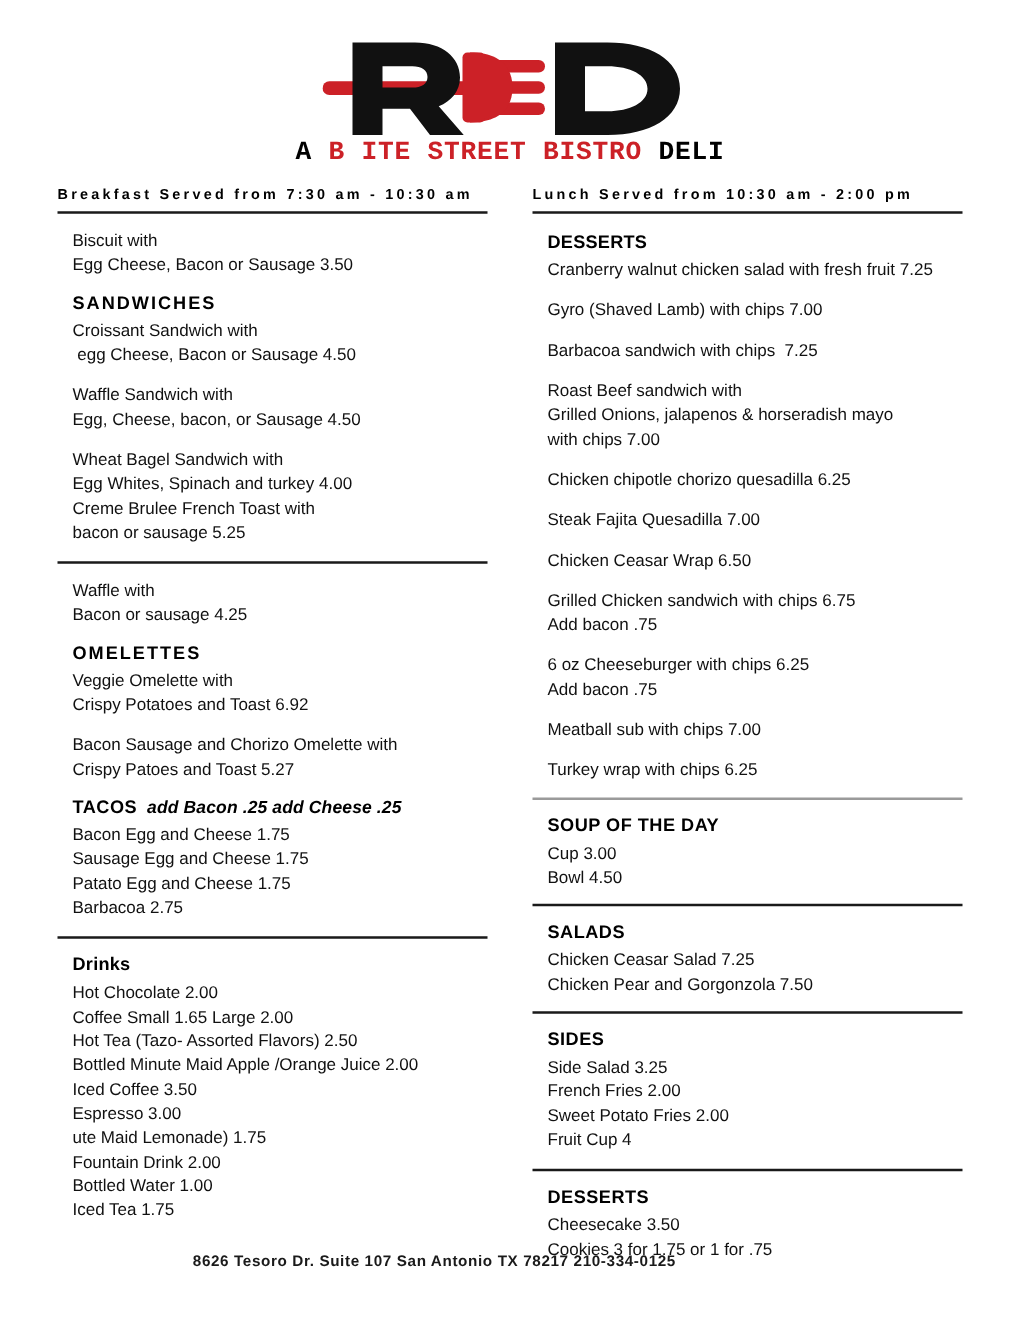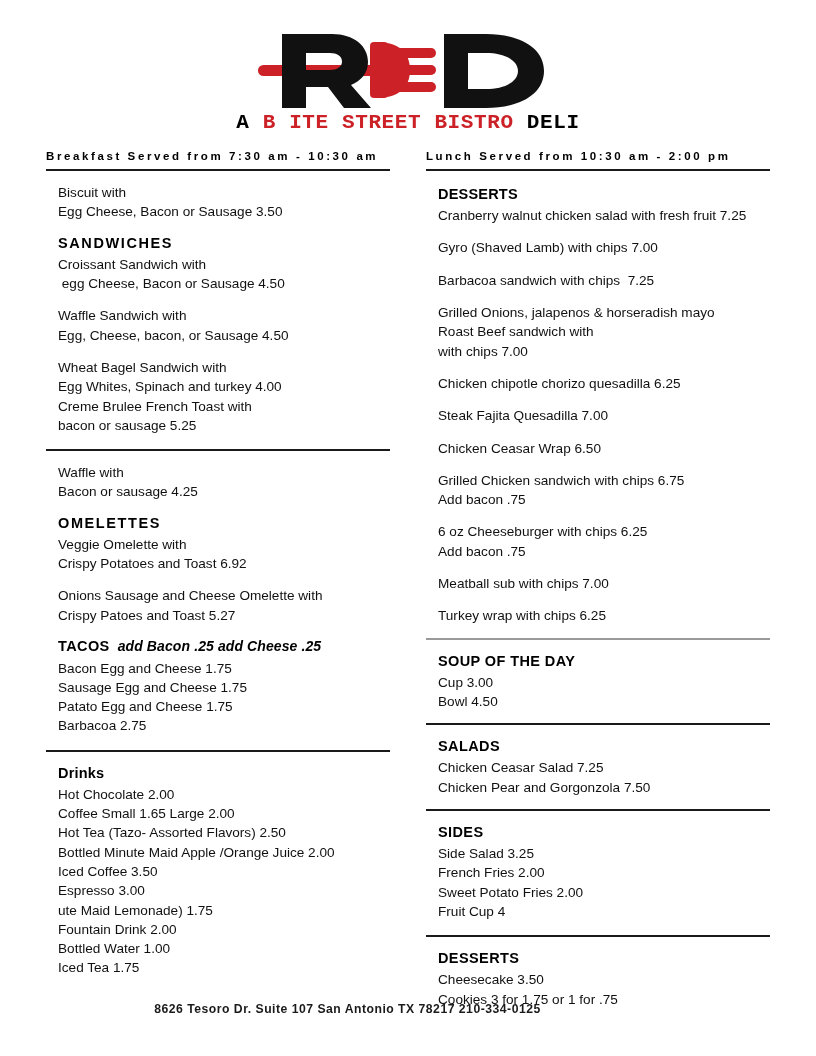--- a/index.html
+++ b/index.html
@@ -184,21 +184,21 @@
       </div>
     </div>
 
     <div class="section">
       <div class="section-title">OMELETTES</div>
       <div class="item">
         <span class="line">Veggie Omelette with</span>
         <span class="line">Crispy Potatoes and Toast 6.92</span>
       </div>
       <div class="item spaced">
-        <span class="line">Onions Sausage and Cheese Omelette with</span>
+        <span class="line">Bacon Sausage and Chorizo Omelette with</span>
         <span class="line">Crispy Patoes and Toast 5.27</span>
       </div>
     </div>
 
     <div class="section">
       <div class="section-title tight"><span>TACOS</span><span class="note">add Bacon .25 add Cheese .25</span></div>
       <div class="item">
           <span class="line">Bacon Egg and Cheese 1.75</span>
         </div>
       <div class="item">
@@ -258,22 +258,22 @@
       <div class="item">
           <span class="line">Cranberry walnut chicken salad with fresh fruit 7.25</span>
         </div>
       <div class="item spaced">
           <span class="line">Gyro (Shaved Lamb) with chips 7.00</span>
         </div>
       <div class="item spaced">
           <span class="line">Barbacoa sandwich with chips  7.25</span>
         </div>
       <div class="item spaced">
+        <span class="line">Roast Beef sandwich with</span>
         <span class="line">Grilled Onions, jalapenos &amp; horseradish mayo</span>
-        <span class="line">Roast Beef sandwich with</span>
         <span class="line">with chips 7.00</span>
       </div>
       <div class="item spaced">
           <span class="line">Chicken chipotle chorizo quesadilla 6.25</span>
         </div>
       <div class="item spaced">
           <span class="line">Steak Fajita Quesadilla 7.00</span>
         </div>
       <div class="item spaced">
           <span class="line">Chicken Ceasar Wrap 6.50</span>

